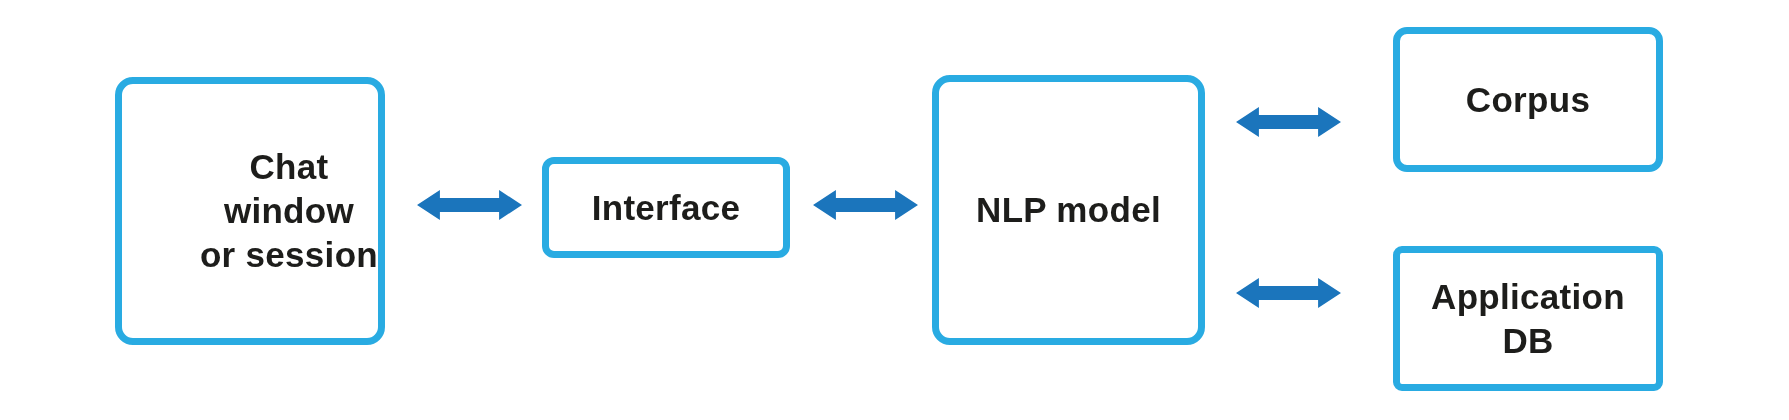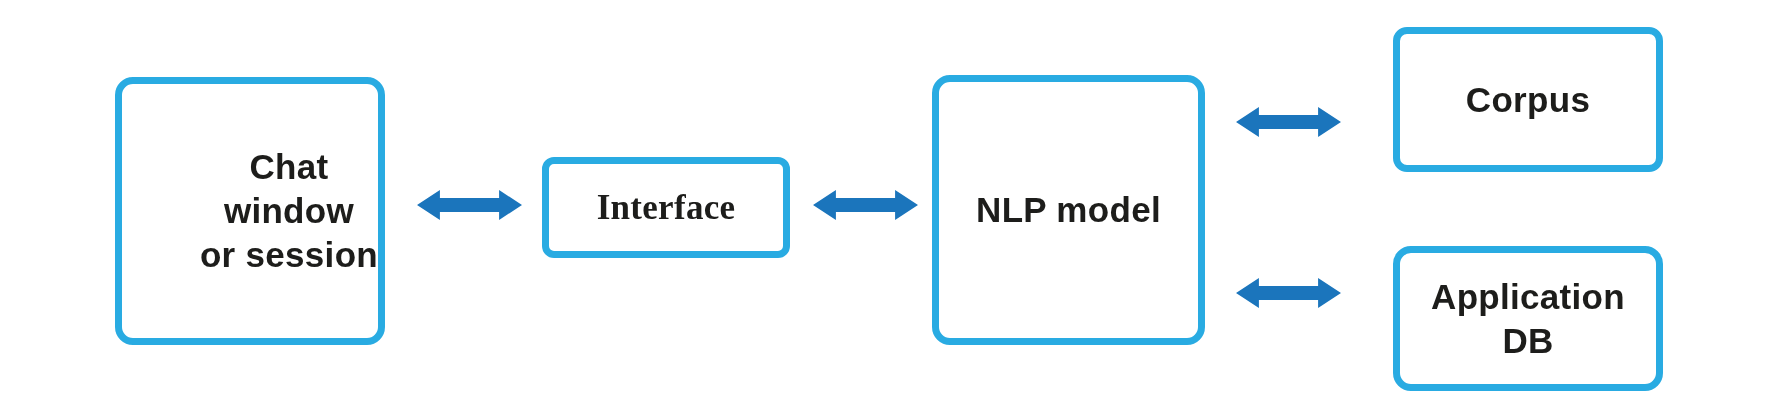--- a/index.html
+++ b/index.html
@@ -28,24 +28,24 @@
   .node-label {
     color: var(--text, #1d1d1b);
     font-size: 35px;
     font-weight: 700;
     line-height: 44px;
     letter-spacing: 0.3px;
     white-space: pre-line;
   }
   
   .node-chat      { left: 115px;  top: 77px;  width: 270px; height: 268px; border-radius: 18px; justify-content: flex-end; }
-  .node-interface { left: 542px;  top: 157px; width: 248px; height: 101px; border-radius: 12px; font-family: Liberation Serif, serif; }
+  .node-interface { left: 542px;  top: 157px; width: 248px; height: 101px; border-radius: 12px; }
   .node-nlp       { left: 932px;  top: 75px;  width: 273px; height: 270px; border-radius: 18px; }
   .node-corpus    { left: 1393px; top: 27px;  width: 270px; height: 145px; border-radius: 14px; }
-  .node-appdb     { left: 1393px; top: 246px; width: 270px; height: 145px; border-radius: 18px; }
+  .node-appdb     { left: 1393px; top: 246px; width: 270px; height: 145px; border-radius: 9px; }
 
   .arrow {
     position: absolute;
     width: 105px;
     height: 36px;
   }
   .arrow polygon { fill: var(--arrow, #1b75bc); }
   .arrow-a { left: 417px;  top: 187px; }
   .arrow-b { left: 813px;  top: 187px; }
   .arrow-c { left: 1236px; top: 104px; }

